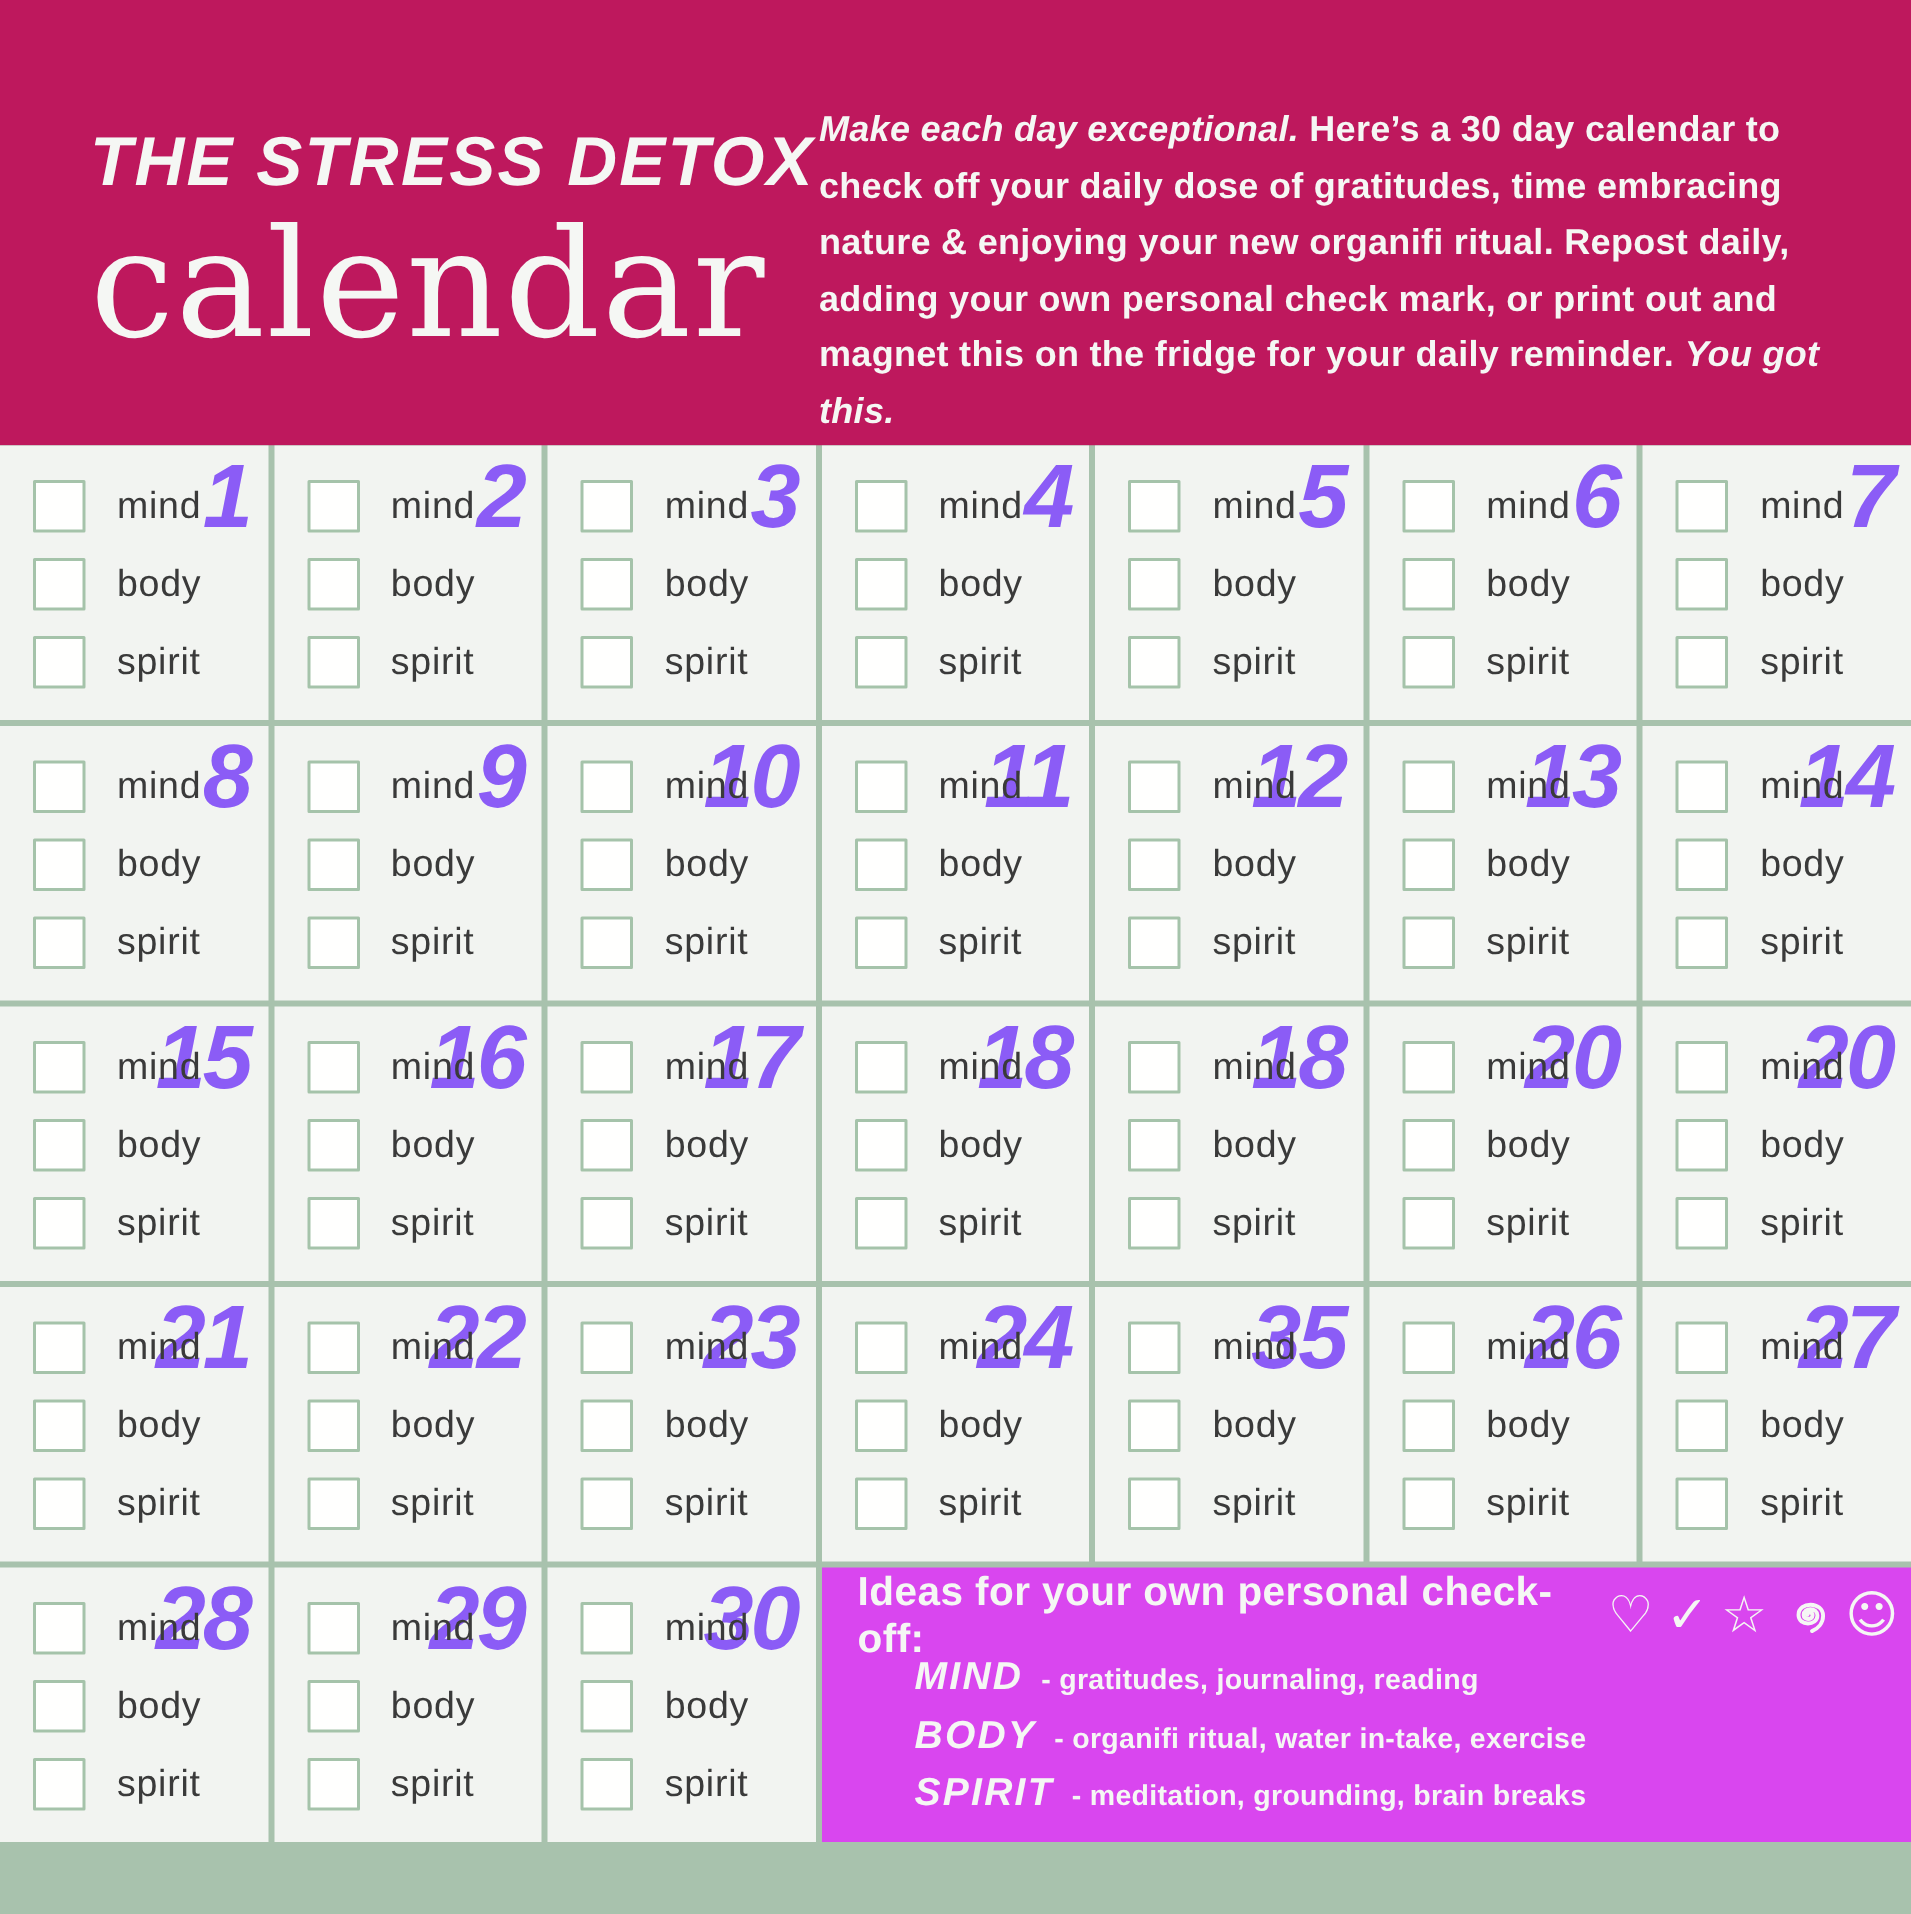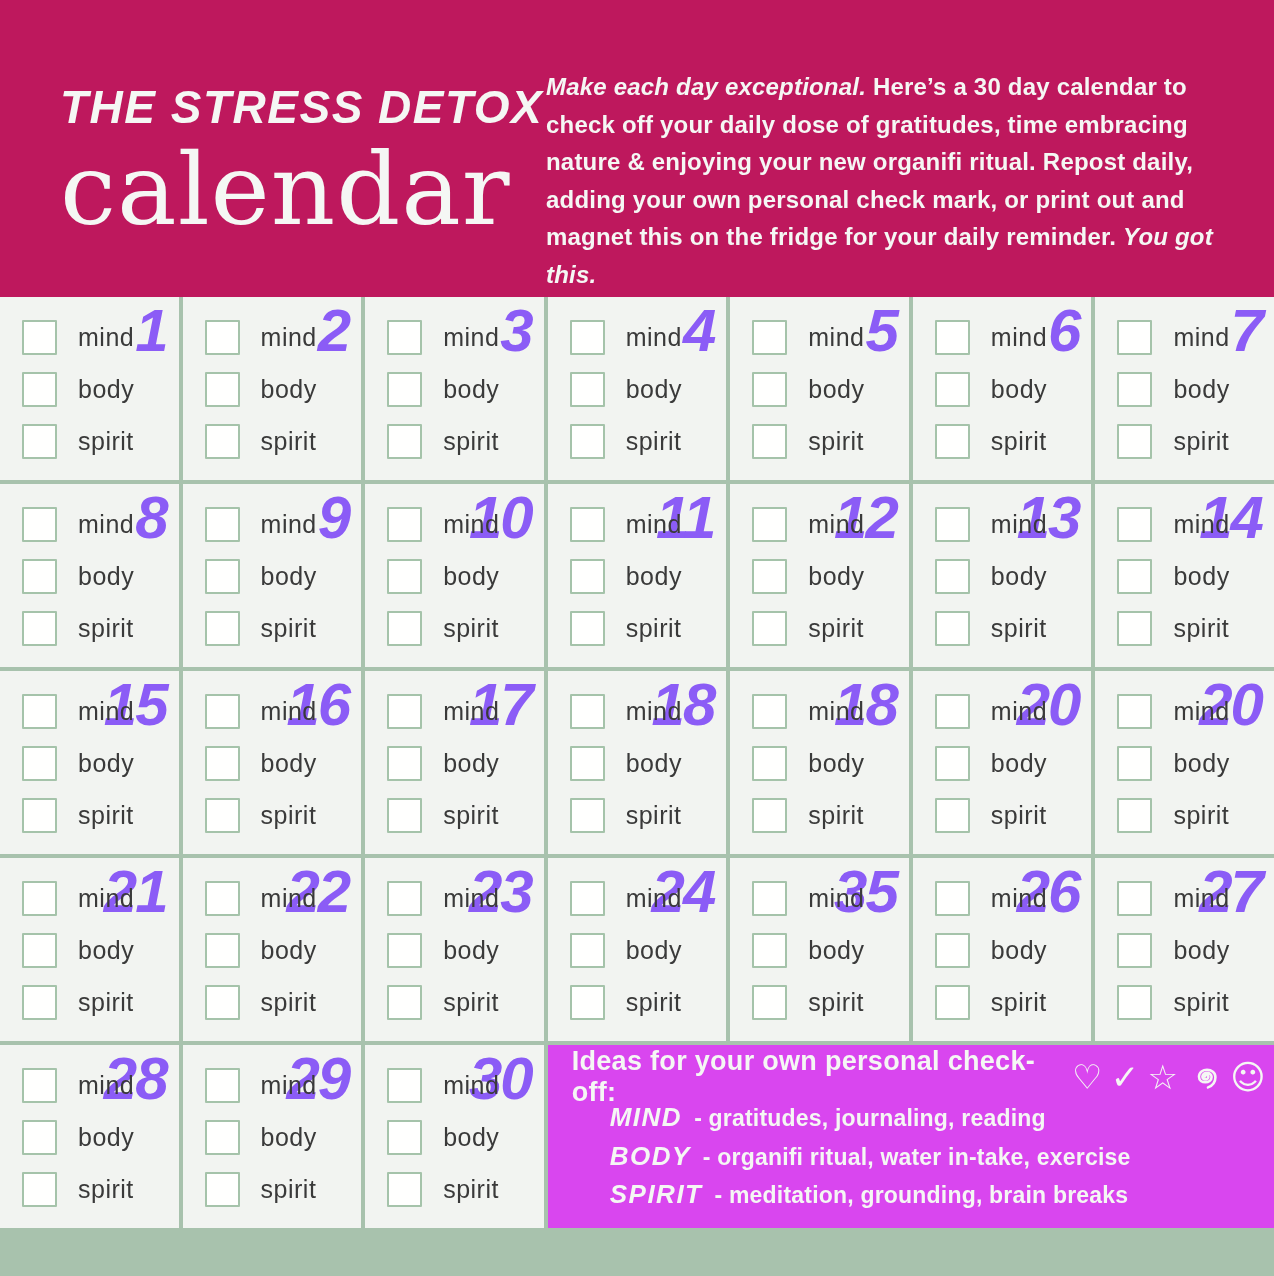--- a/index.html
+++ b/index.html
@@ -58,21 +58,21 @@
     font-family:"DejaVu Sans", sans-serif; font-weight:400;
     font-size:34px; line-height:1; margin-left:8px;
   }
   .spiral { margin-left:8px; display:flex; align-items:center; }
   .idea-items { margin:4px 0 0 38px; }
   .idea-row { display:flex; align-items:baseline; height:38.5px; }
   .idea-term {
     font-style:italic; font-weight:700; font-size:26px; line-height:1;
     letter-spacing:1.5px; margin-right:12px; white-space:nowrap;
   }
-  .idea-desc { font-weight:700; font-size:23px; letter-spacing:0.2px; white-space:nowrap; }
+  .idea-desc { font-weight:700; font-size:19px; letter-spacing:0.2px; white-space:nowrap; }
 </style>
 </head>
 <body>
 
 <div class="header">
   <div class="title-block">
     <div class="title-script">THE STRESS DETOX</div>
     <div class="title-serif">calendar</div>
   </div>
   <div class="desc"><span class="it">Make each day exceptional.</span><span> Here’s a 30 day calendar to check off your daily dose of gratitudes, time embracing nature &amp; enjoying your new organifi ritual. Repost daily, adding your own personal check mark, or print out and magnet this on the fridge for your daily reminder.</span><span class="it tail-gap">You got this.</span></div>

